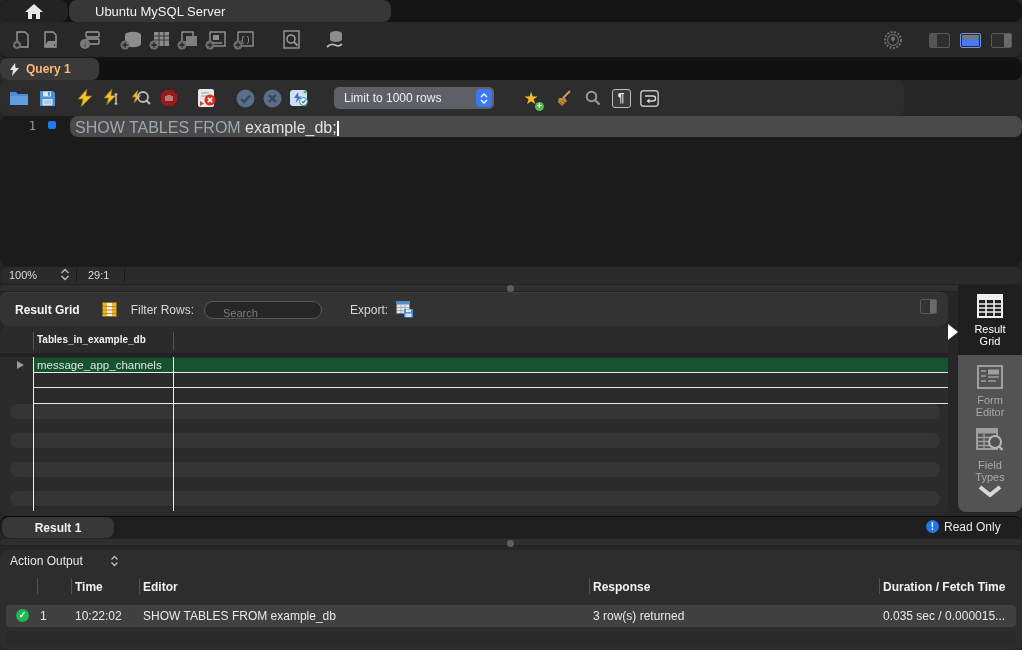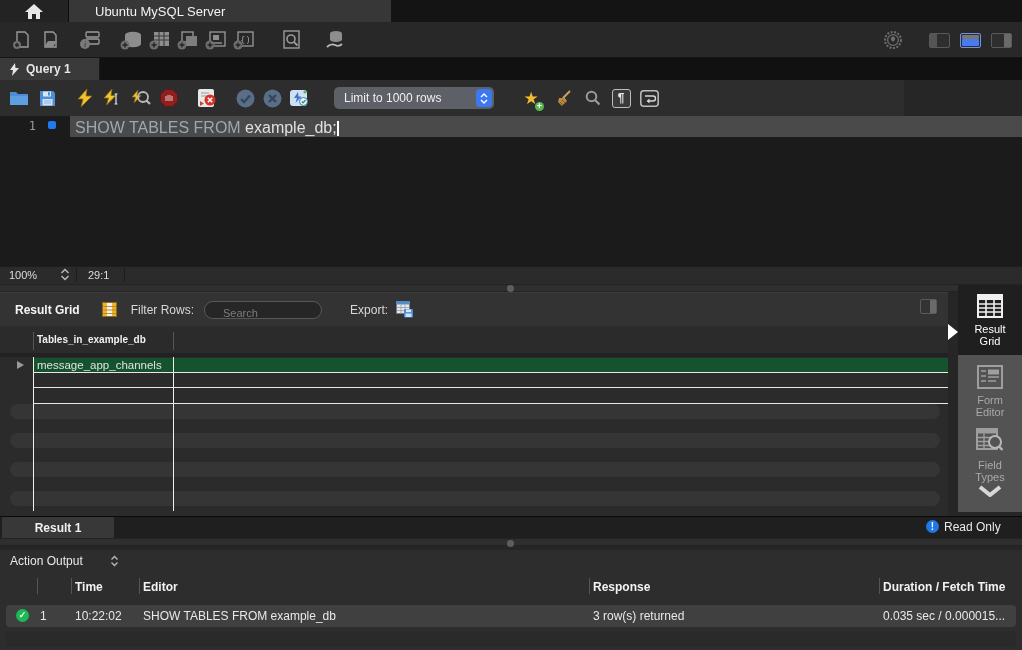--- a/index.html
+++ b/index.html
@@ -1,38 +1,38 @@
 <!DOCTYPE html>
 <html><head>
 <meta charset="utf-8">
 <style>
   html,body{margin:0;padding:0;background:#262626;}
   body{width:1022px;height:650px;position:relative;overflow:hidden;
        font-family:"Liberation Sans",sans-serif;color:#e6e6e6;-webkit-font-smoothing:antialiased;}
-  .abs{position:absolute;}
+  .abs{position:absolute;border-radius:8px;}
 
   
   .titlebar{left:0;top:0;width:1022px;height:22px;background:#141414;}
   .home-tab{left:0;top:0;width:68px;height:22px;background:#232323;display:flex;align-items:center;justify-content:center;border-right:1px solid #0c0c0c;}
   .conn-tab{left:69px;top:0;width:322px;height:22px;background:#373737;display:flex;align-items:center;padding-left:26px;box-sizing:border-box;font-size:13px;color:#f2f2f2;}
 
   
   .main-toolbar{left:0;top:22px;width:1022px;height:36px;background:#282828;border-bottom:1px solid #161616;box-sizing:border-box;display:flex;align-items:center;padding-left:10px;}
   .tbi{width:24px;height:24px;display:flex;align-items:center;justify-content:center;flex:0 0 auto;}
   .mt-right{position:absolute;right:10px;top:22px;height:36px;display:flex;align-items:center;gap:10px;}
   .panel-toggle{width:21px;height:15px;border:1px solid #5a5a5a;border-radius:2px;background:#2e2e2e;position:relative;box-sizing:border-box;}
   .panel-toggle .fill-left{position:absolute;left:0;top:0;bottom:0;width:7px;background:#555;}
   .panel-toggle .fill-right{position:absolute;right:0;top:0;bottom:0;width:7px;background:#6a6a6a;}
   .panel-toggle.active{border-color:#6f8fe8;}
   .panel-toggle .fill-bottom{position:absolute;left:1px;right:1px;bottom:1px;height:7px;background:#4a79f2;border-radius:1px;}
   .panel-toggle .top-lite{position:absolute;left:1px;right:1px;top:1px;height:4px;background:#777;border-radius:1px;}
 
   
   .query-tabbar{left:0;top:58px;width:1022px;height:22px;background:#111111;}
-  .query-tab{left:0;top:58px;width:100px;height:22px;background:#3a3a3a;display:flex;align-items:center;gap:7px;padding-left:10px;box-sizing:border-box;font-size:12px;font-weight:bold;color:#e5e5e5;border-right:1px solid #1a1a1a;}
+  .query-tab{left:0;top:58px;width:100px;height:22px;background:#3a3a3a;display:flex;align-items:center;gap:7px;padding-left:10px;box-sizing:border-box;font-size:12px;font-weight:bold;color:#fdba74;border-right:1px solid #1a1a1a;}
 
   
   .ed-toolbar{left:0;top:80px;width:904px;height:36px;background:#2d2d2d;display:flex;align-items:center;padding-left:8px;box-sizing:border-box;}
   .eti{width:22px;height:24px;display:flex;align-items:center;justify-content:center;flex:0 0 auto;}
   .dropdown{width:160px;height:22px;background:#5d6066;border-radius:5px;display:flex;align-items:center;justify-content:space-between;padding:0 2px 0 10px;box-sizing:border-box;margin-left:24px;flex:0 0 auto;}
   .dropdown .lbl{font-size:12px;color:#f0f0f0;white-space:nowrap;}
   .stepper-cap{width:16px;height:18px;background:#3b79f0;border-radius:4px;display:flex;flex-direction:column;align-items:center;justify-content:center;gap:1px;}
 
   
   .editor{left:0;top:116px;width:1022px;height:150px;background:#1b1b1b;font-family:"DejaVu Sans Mono","Liberation Mono",monospace;font-size:13px;}

